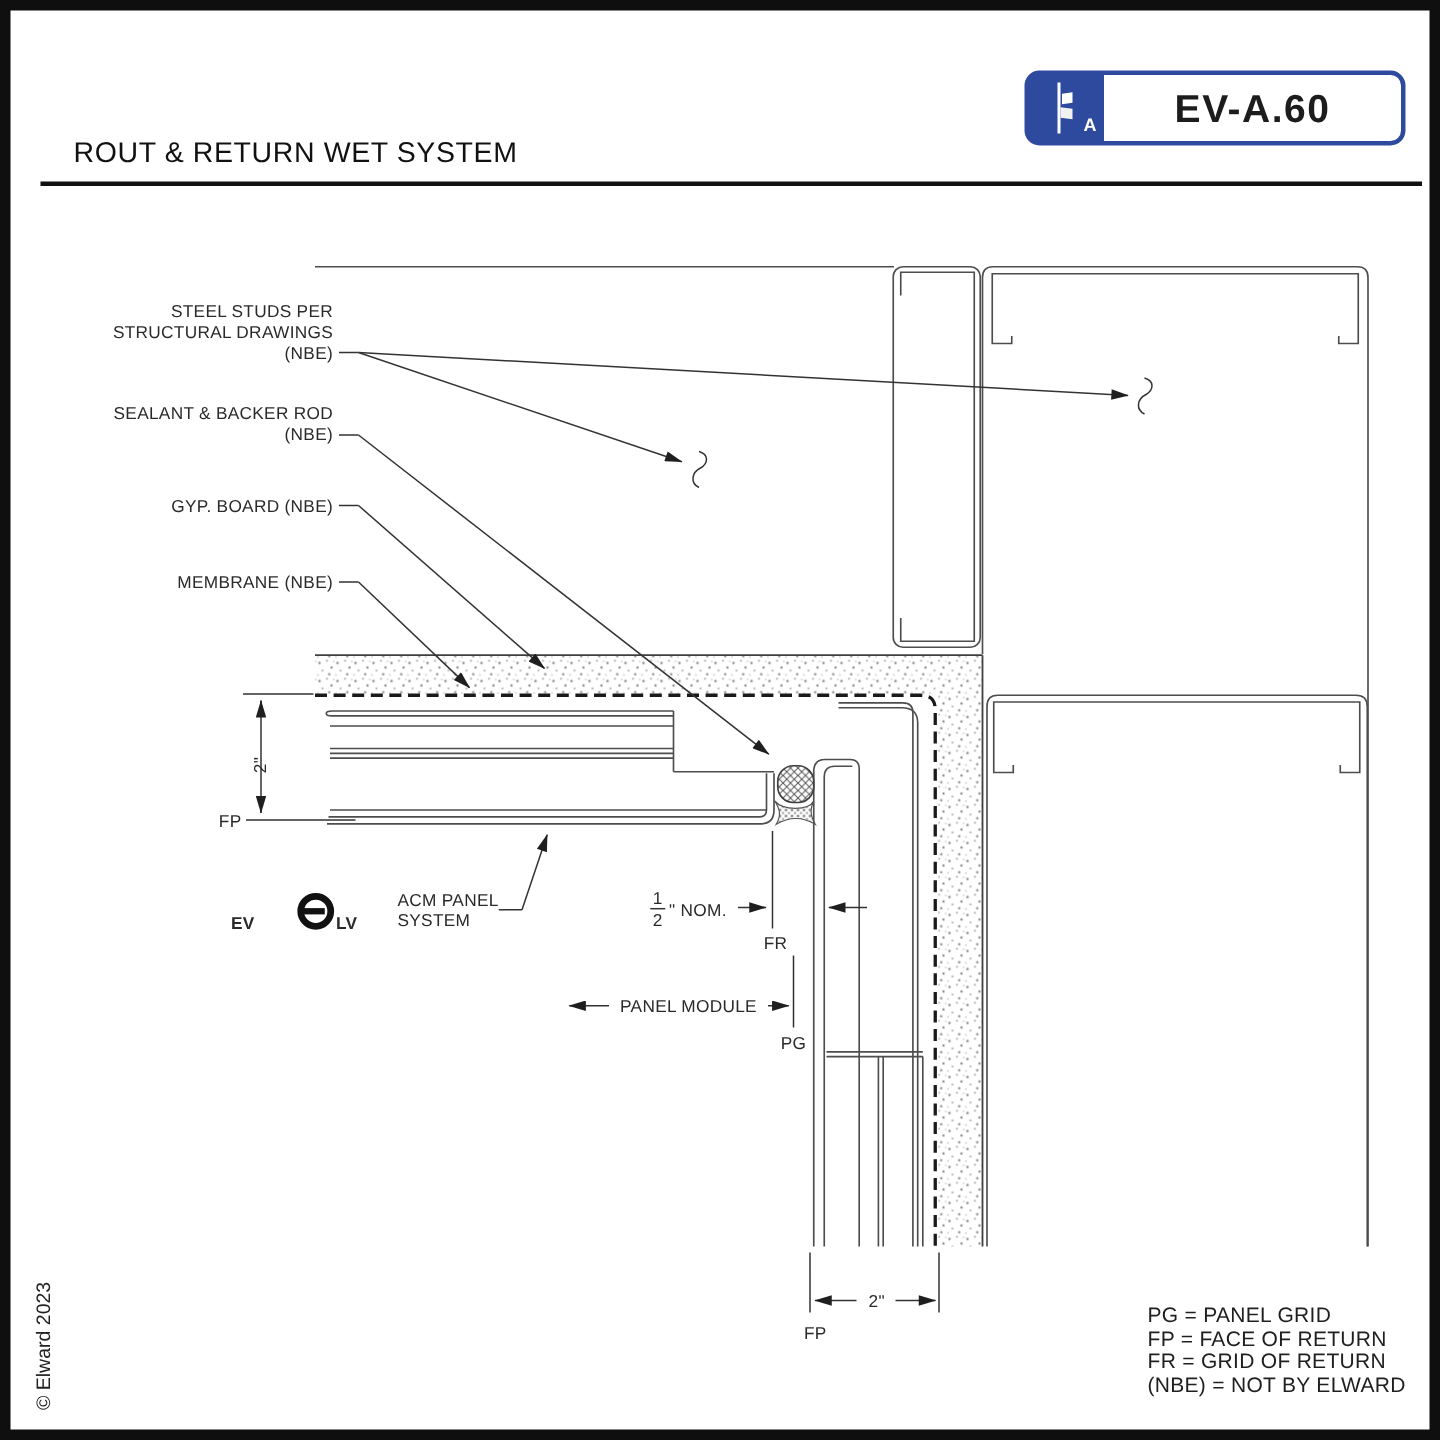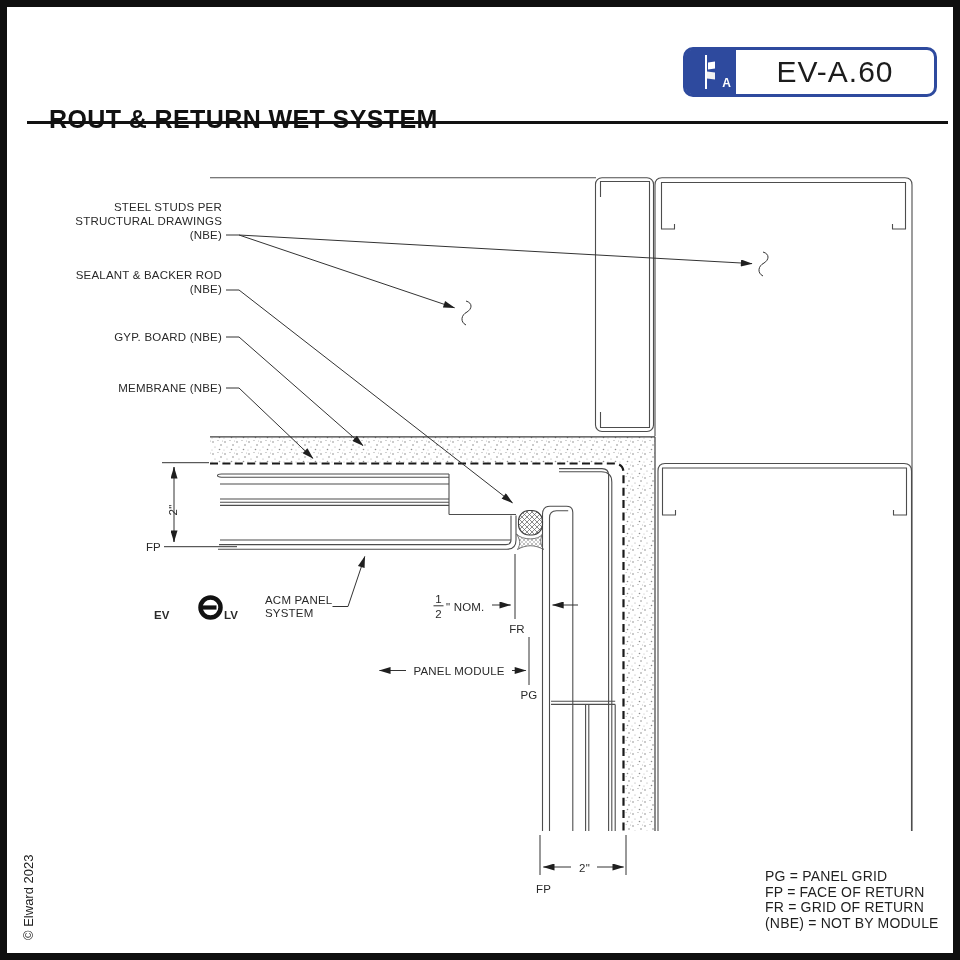--- a/index.html
+++ b/index.html
@@ -1,31 +1,31 @@
 <!DOCTYPE html>
 <html><head>
 <meta charset="utf-8">
 <style>
   html,body{margin:0;padding:0;background:#e8e8e8;}
   .page{position:relative;width:960px;height:960px;background:#ffffff;box-sizing:border-box;
         border:7px solid #0f0f0f;overflow:hidden;font-family:"Liberation Sans",sans-serif;}
   .abs{position:absolute;}
   
-  .page-title{left:42px;top:98px;font-size:25px;font-weight:700;color:#111;letter-spacing:.4px;}
+  .page-title{left:42px;top:85px;font-size:19px;font-weight:400;color:#111;letter-spacing:.4px;}
   .title-rule{left:20px;top:114px;width:921px;height:3px;background:#111;}
   
   .badge{left:676px;top:40px;width:254px;height:50px;border:3px solid #2e4a9e;border-radius:10px;
          background:#fff;display:flex;align-items:stretch;box-sizing:border-box;}
   .badge-icon{width:50px;background:#2e4a9e;border-radius:5px 0 0 5px;position:relative;flex:0 0 auto;}
   .badge-icon .vline{position:absolute;left:19px;top:5px;width:2px;height:34px;background:#fff;}
   .badge-icon .blk1{position:absolute;left:22px;top:12px;width:7px;height:7px;background:#fff;transform:skewY(-8deg);}
   .badge-icon .blk2{position:absolute;left:21px;top:22px;width:8px;height:7px;background:#f2f2f2;transform:skewY(6deg);}
   .badge-icon .ltr{position:absolute;right:5px;bottom:4px;color:#fff;font-size:12px;font-weight:700;}
-  .badge-code{flex:1;display:flex;align-items:center;justify-content:center;font-size:30px;
-              font-weight:400;color:#1c1c1c;letter-spacing:1px;text-align:right;}
+  .badge-code{flex:1;display:flex;align-items:center;justify-content:center;font-size:26px;
+              font-weight:700;color:#1c1c1c;letter-spacing:1px;text-align:right;}
   
   .legend{left:758px;top:862px;font-size:14px;line-height:15.6px;color:#1f1f1f;letter-spacing:.2px;}
   
   .copyright{left:14px;top:933px;transform-origin:0 0;transform:rotate(-90deg);font-size:13px;color:#222;white-space:nowrap;}
   svg{position:absolute;left:0;top:0;}
   svg text{font-family:"Liberation Sans",sans-serif;fill:#2a2a2a;font-size:11.5px;letter-spacing:.2px;}
   .thin{stroke:#4d4d4d;stroke-width:1.1;fill:none;}
   .med{stroke:#3f3f3f;stroke-width:1.2;fill:none;}
   .lead{stroke:#333;stroke-width:1;fill:none;}
   .dim{stroke:#333;stroke-width:1;fill:none;}
@@ -177,18 +177,18 @@
       <text x="217" y="612" font-size="30" font-weight="900" letter-spacing="0.5" fill="#111">LV</text>
       <text x="258" y="597" font-size="11" fill="#3d3d3d">ACM PANEL</text>
       <text x="258" y="610" font-size="11" fill="#3d3d3d">SYSTEM</text>
     </g>
   </svg>
 
   <div class="abs legend">
     <div>PG = PANEL GRID</div>
     <div>FP = FACE OF RETURN</div>
     <div>FR = GRID OF RETURN</div>
-    <div>(NBE) = NOT BY MODULE</div>
+    <div>(NBE) = NOT BY ELWARD</div>
   </div>
 
   <div class="abs copyright">© Elward 2023</div>
 
 </div>
 
 </body></html>

